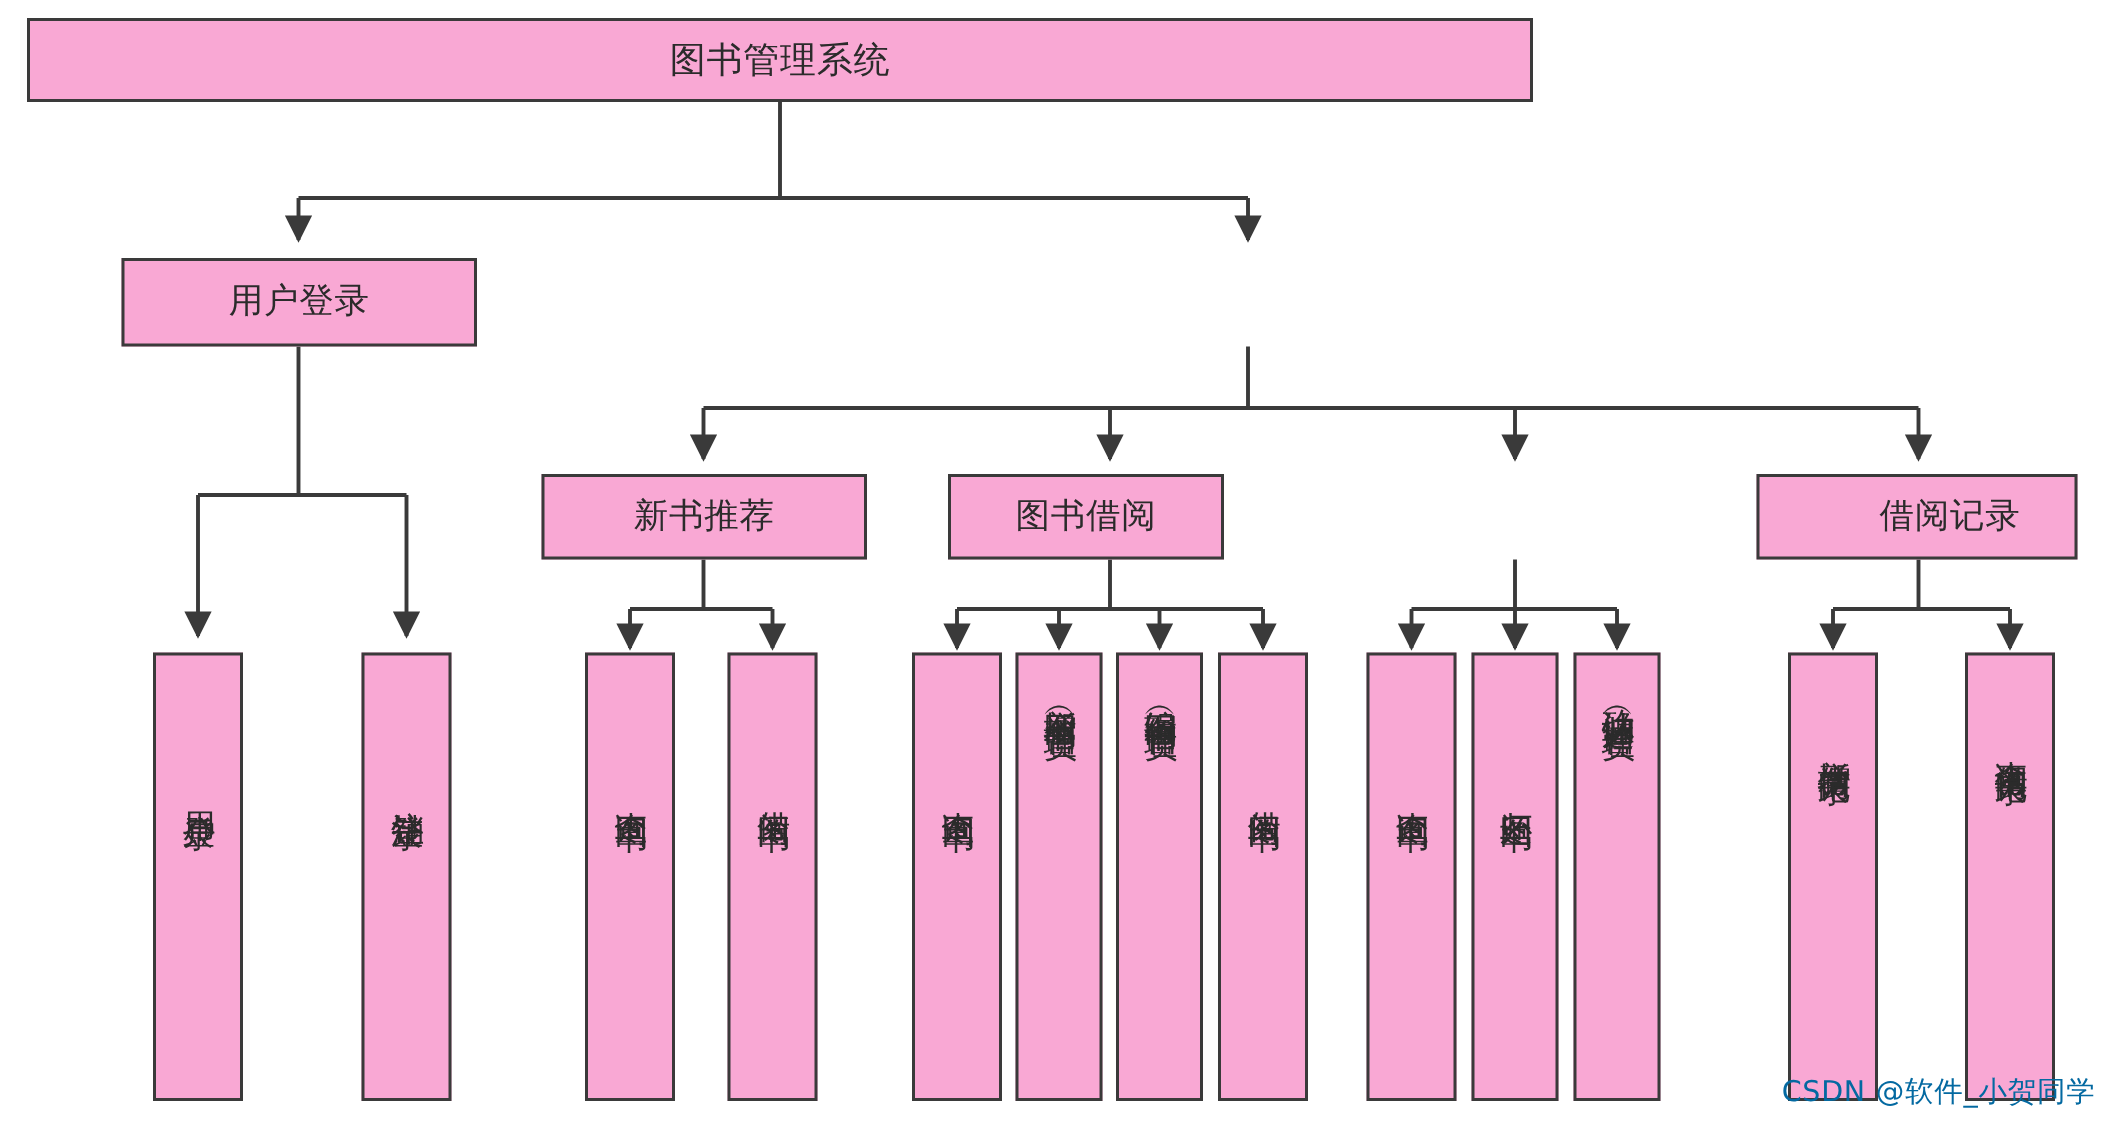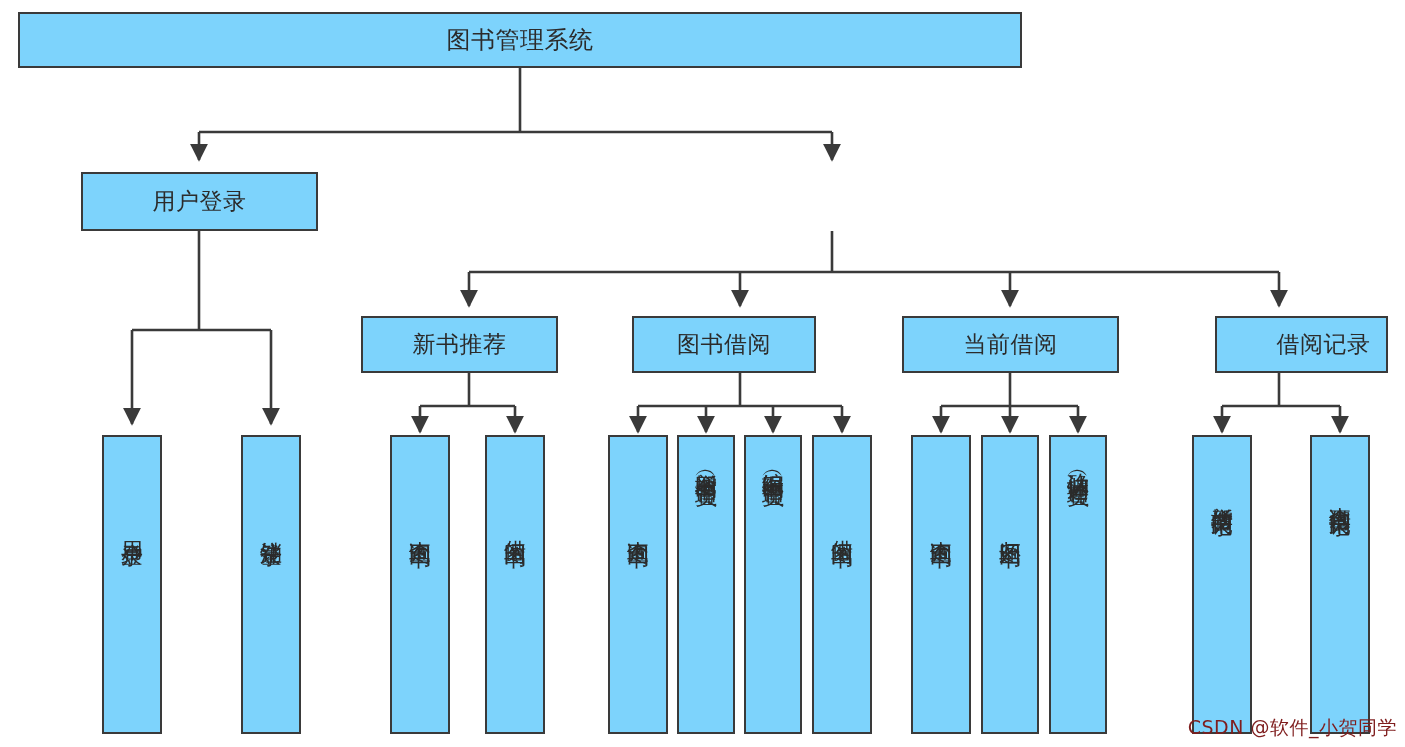--- a/index.html
+++ b/index.html
@@ -22,21 +22,21 @@
     position: absolute;
     left: 0;
     top: 0;
     width: 1405px;
     height: 747px;
   }
   .node {
     position: absolute;
     box-sizing: border-box;
     border: 2px solid #3a3a3a;
-    background: #7dd3fc;
+    background: #f9a8d4;
     display: flex;
     align-items: center;
     justify-content: center;
     color: #2b2b2b;
   }
   .node-label {
     display: block;
     text-align: center;
     line-height: 1.26;
     white-space: nowrap;
@@ -68,21 +68,21 @@
     margin-top: 14px;
   }
   .node.vert.medtall .node-label {
     margin-top: 48px;
   }
   .watermark {
     position: absolute;
     right: 8px;
     bottom: 6px;
     font-size: 19px;
-    color: #7f1d1d;
+    color: #0369a1;
     letter-spacing: 0.5px;
     white-space: nowrap;
     pointer-events: none;
   }
 </style>
 </head>
 <body>
 
 <div id="canvas">
 
@@ -137,30 +137,27 @@
   </svg>
 
   <div class="node root horiz" style="left:18px; top:12px; width:1004px; height:56px;">
     <span class="node-label">图书管理系统</span>
   </div>
 
   <div class="node horiz" style="left:81px; top:172px; width:237px; height:59px;">
     <span class="node-label">用户登录</span>
   </div>
 
-  <div class="node horiz" style="left:361px; top:316px; width:197px; height:57px;">
+  <div class="node horiz" style="left:361px; top:316px; width:217px; height:57px;">
     <span class="node-label">新书推荐</span>
   </div>
   <div class="node horiz" style="left:632px; top:316px; width:184px; height:57px;">
     <span class="node-label">图书借阅</span>
   </div>
-  <div class="node horiz" style="left:902px; top:316px; width:217px; height:57px;">
-    <span class="node-label">当前借阅</span>
-  </div>
-  <div class="node horiz" style="left:1215px; top:316px; width:173px; height:57px;padding-left:44px;">
+  <div class="node horiz" style="left:1171px; top:316px; width:214px; height:57px;padding-left:44px;">
     <span class="node-label">借阅记录</span>
   </div>
 
   <div class="node vert mid" style="left:102px; top:435px; width:60px; height:299px;">
     <span class="node-label">用户登录</span>
   </div>
   <div class="node vert mid" style="left:241px; top:435px; width:60px; height:299px;">
     <span class="node-label">注销登录</span>
   </div>
 

